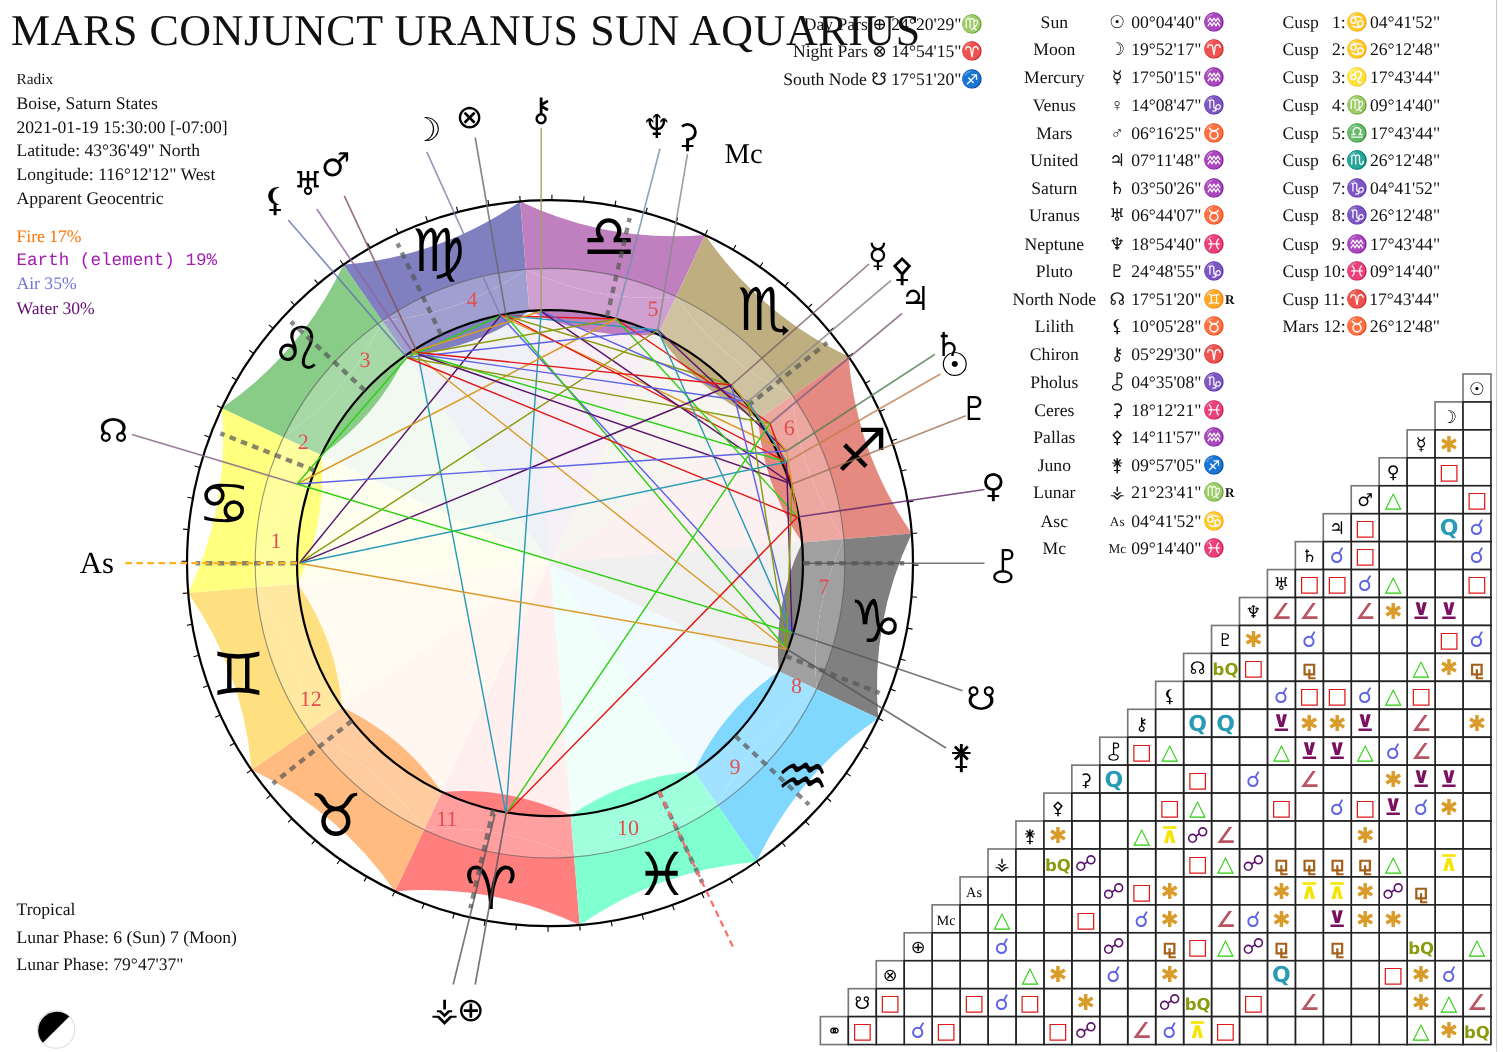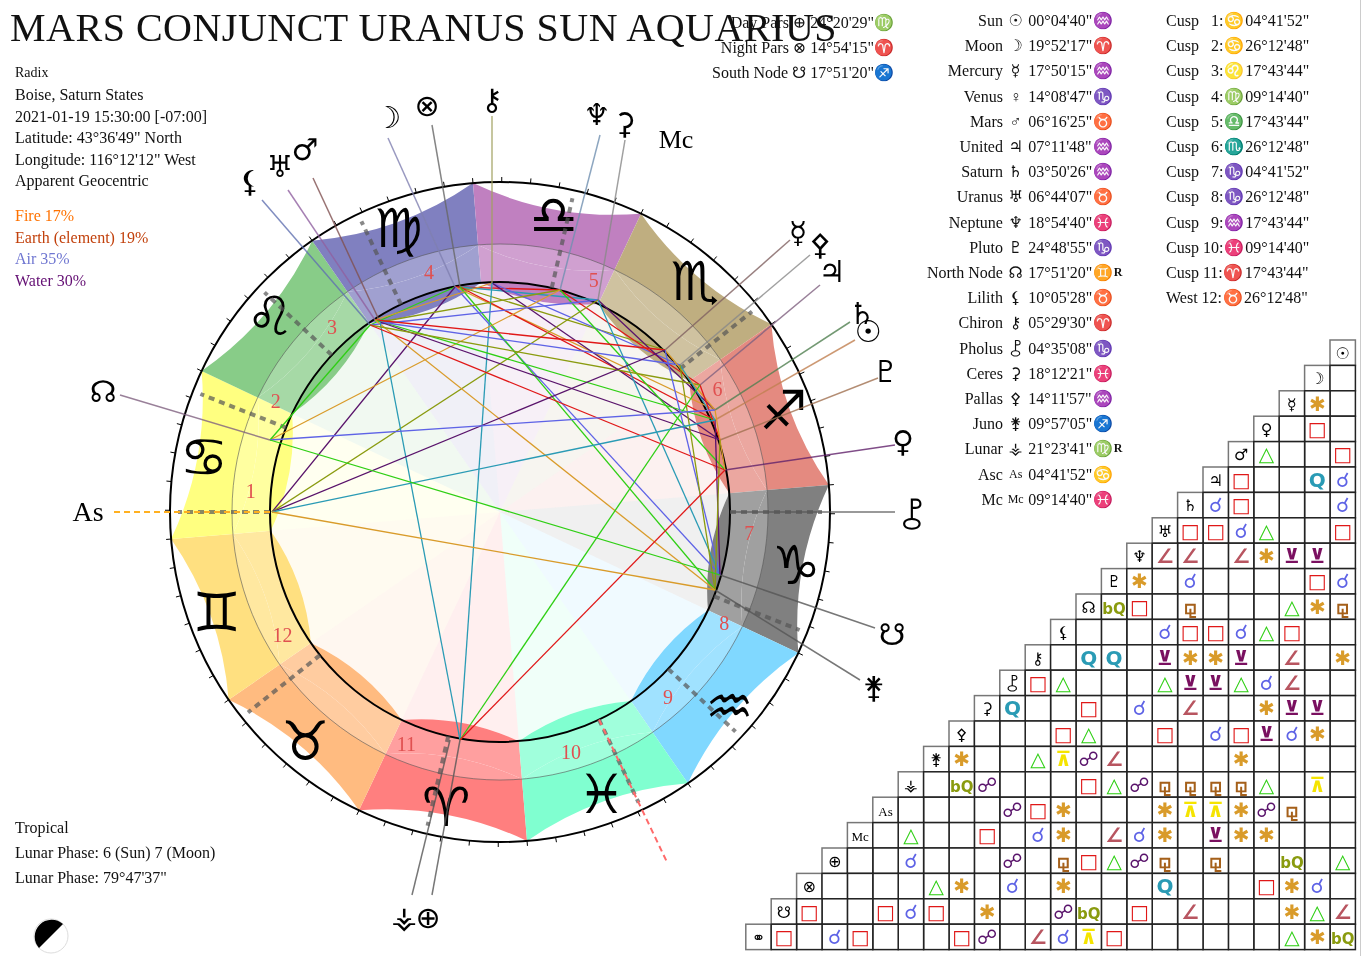--- a/index.html
+++ b/index.html
@@ -6,21 +6,21 @@
   body { width:1366px; height:956px; position:relative; overflow:hidden; font-family:"Liberation Serif","DejaVu Serif",serif; color:#111; }
   .title { position:absolute; left:10px; top:6px; font-size:40px; letter-spacing:0.5px; white-space:nowrap; line-height:44px; }
   .info { position:absolute; left:15px; top:62px; font-size:16px; line-height:21.5px; }
   .info .radix { font-size:14px; line-height:22px; }
   .elements { position:absolute; left:15px; top:205px; font-size:16px; line-height:21.5px; }
   .footer { position:absolute; left:15px; top:815px; font-size:16px; line-height:25px; }
   .moonphase { position:absolute; left:33px; top:918px; width:36px; height:36px; }
   .pars { position:absolute; right:472px; top:10px; font-size:16px; line-height:25px; text-align:right; white-space:nowrap; }
   .planets { position:absolute; left:890px; top:8px; width:240px; font-size:16px; line-height:25.2px; }
   .prow { display:flex; white-space:nowrap; }
-  .prow .pn { width:98px; text-align:right;padding-left:24px; }
+  .prow .pn { width:98px; text-align:center;padding-left:24px; }
   .prow .pg { width:28px; text-align:center; }
   .prow .pv { width:72px; }
   .prow .ps { width:22px; }
   .prow .pr { width:18px; font-size:12px; font-weight:bold; }
   .cusps { position:absolute; left:1166px; top:8px; font-size:16px; line-height:25.2px; white-space:nowrap; }
   .crow .cs { display:inline-block; width:22px; text-align:center; }
   .grid { position:absolute; left:0; top:0; }
   .sep { position:absolute; left:1360px; top:0; width:1px; height:956px; background:#ccc; }
   #wheel { position:absolute; left:0; top:0; }
 </style>
@@ -33,21 +33,21 @@
   <div class="radix">Radix</div>
   <div>Boise, Saturn States</div>
   <div>2021-01-19 15:30:00 [-07:00]</div>
   <div>Latitude: 43°36'49" North</div>
   <div>Longitude: 116°12'12" West</div>
   <div>Apparent Geocentric</div>
 </div>
 
 <div class="elements">
   <div style="color: rgb(255, 114, 0);">Fire 17%</div>
-  <div style="color: #c2410c;">Earth (element) 19%</div>
+  <div style="color: #a21caf; font-family: Liberation Mono, monospace;">Earth (element) 19%</div>
   <div style="color: rgb(111, 118, 209);">Air 35%</div>
   <div style="color: rgb(99, 14, 115);">Water 30%</div>
 </div>
 
 <div class="footer">
   <div>Tropical</div>
   <div>Lunar Phase: 6 (Sun) 7 (Moon)</div>
   <div>Lunar Phase: 79°47'37"</div>
 </div>
 
@@ -208,21 +208,21 @@
     <div class="crow"><span style="white-space: pre;">Cusp   2:</span><span class="cs">♋</span><span>26°12'48"</span></div>
     <div class="crow"><span style="white-space: pre;">Cusp   3:</span><span class="cs">♌</span><span>17°43'44"</span></div>
     <div class="crow"><span style="white-space: pre;">Cusp   4:</span><span class="cs">♍</span><span>09°14'40"</span></div>
     <div class="crow"><span style="white-space: pre;">Cusp   5:</span><span class="cs">♎</span><span>17°43'44"</span></div>
     <div class="crow"><span style="white-space: pre;">Cusp   6:</span><span class="cs">♏</span><span>26°12'48"</span></div>
     <div class="crow"><span style="white-space: pre;">Cusp   7:</span><span class="cs">♑</span><span>04°41'52"</span></div>
     <div class="crow"><span style="white-space: pre;">Cusp   8:</span><span class="cs">♑</span><span>26°12'48"</span></div>
     <div class="crow"><span style="white-space: pre;">Cusp   9:</span><span class="cs">♒</span><span>17°43'44"</span></div>
     <div class="crow"><span style="white-space: pre;">Cusp 10:</span><span class="cs">♓</span><span>09°14'40"</span></div>
     <div class="crow"><span style="white-space: pre;">Cusp 11:</span><span class="cs">♈</span><span>17°43'44"</span></div>
-    <div class="crow"><span style="white-space: pre;">West 12:</span><span class="cs">♉</span><span>26°12'48"</span></div>
+    <div class="crow"><span style="white-space: pre;">Mars 12:</span><span class="cs">♉</span><span>26°12'48"</span></div>
   </div>
 
 <svg id="wheel" width="1366" height="956">
     <path d="M527.0397078479136,840.890337649952 A330 330 0 0 0 358.9719050822265,810.3472413880569 L385.46809261223245,754.2941233090886 A268 268 0 0 1 521.959520312851,779.0988196672338 Z" fill="#ff7f7f"></path>
     <path d="M521.959520312851,779.0988196672338 A268 268 0 0 0 385.46809261223245,754.2941233090886 L401.70769142094576,719.938986421979 A230 230 0 0 1 518.8458569849095,741.2265989681484 Z" fill="#ff7f7f"></path>
     <path d="M358.9719050822265,810.3472413880569 A330 330 0 0 0 228.6924664598567,699.8622427321786 L279.6653970037624,664.5669122794662 A268 268 0 0 1 385.46809261223245,754.2941233090886 Z" fill="#ffbb80"></path>
     <path d="M385.46809261223245,754.2941233090886 A268 268 0 0 0 279.6653970037624,664.5669122794662 L310.9068705629304,642.9342903890943 A230 230 0 0 1 401.70769142094576,719.938986421979 Z" fill="#ffbb80"></path>
     <path d="M228.6924664598567,699.8622427321786 A330 330 0 0 0 171.10966235004793,539.0397078479135 L232.90118033276622,533.9595203128509 A268 268 0 0 1 279.6653970037624,664.5669122794662 Z" fill="#ffe080"></path>
     <path d="M279.6653970037624,664.5669122794662 A268 268 0 0 0 232.90118033276622,533.9595203128509 L270.77340103185156,530.8458569849093 A230 230 0 0 1 310.9068705629304,642.9342903890943 Z" fill="#ffe080"></path>
     <path d="M171.10966235004793,539.0397078479135 A330 330 0 0 0 201.6527586119431,370.9719050822265 L257.7058766909114,397.46809261223245 A268 268 0 0 1 232.90118033276622,533.9595203128509 Z" fill="#ffff80"></path>

